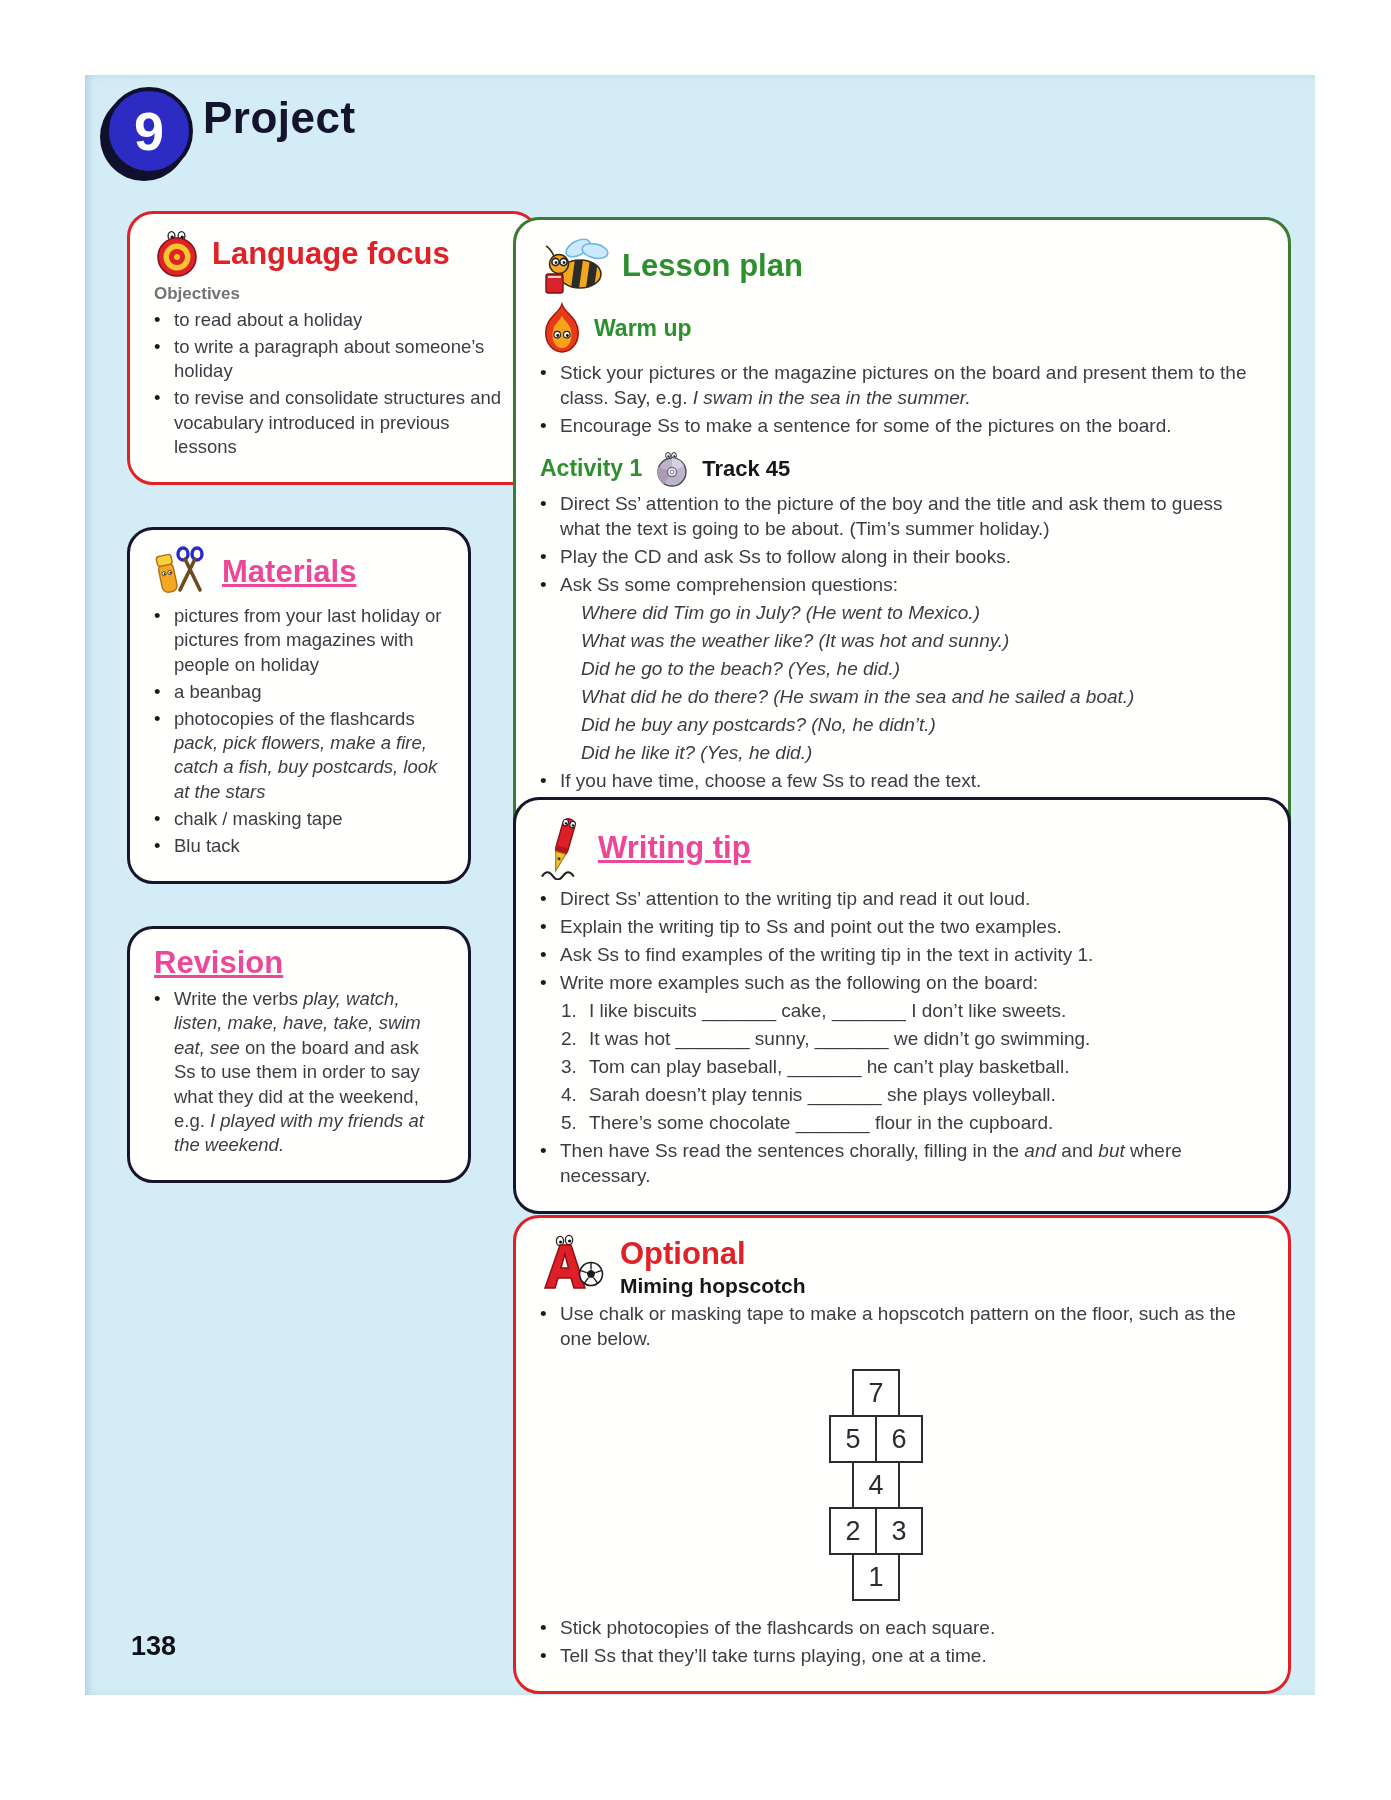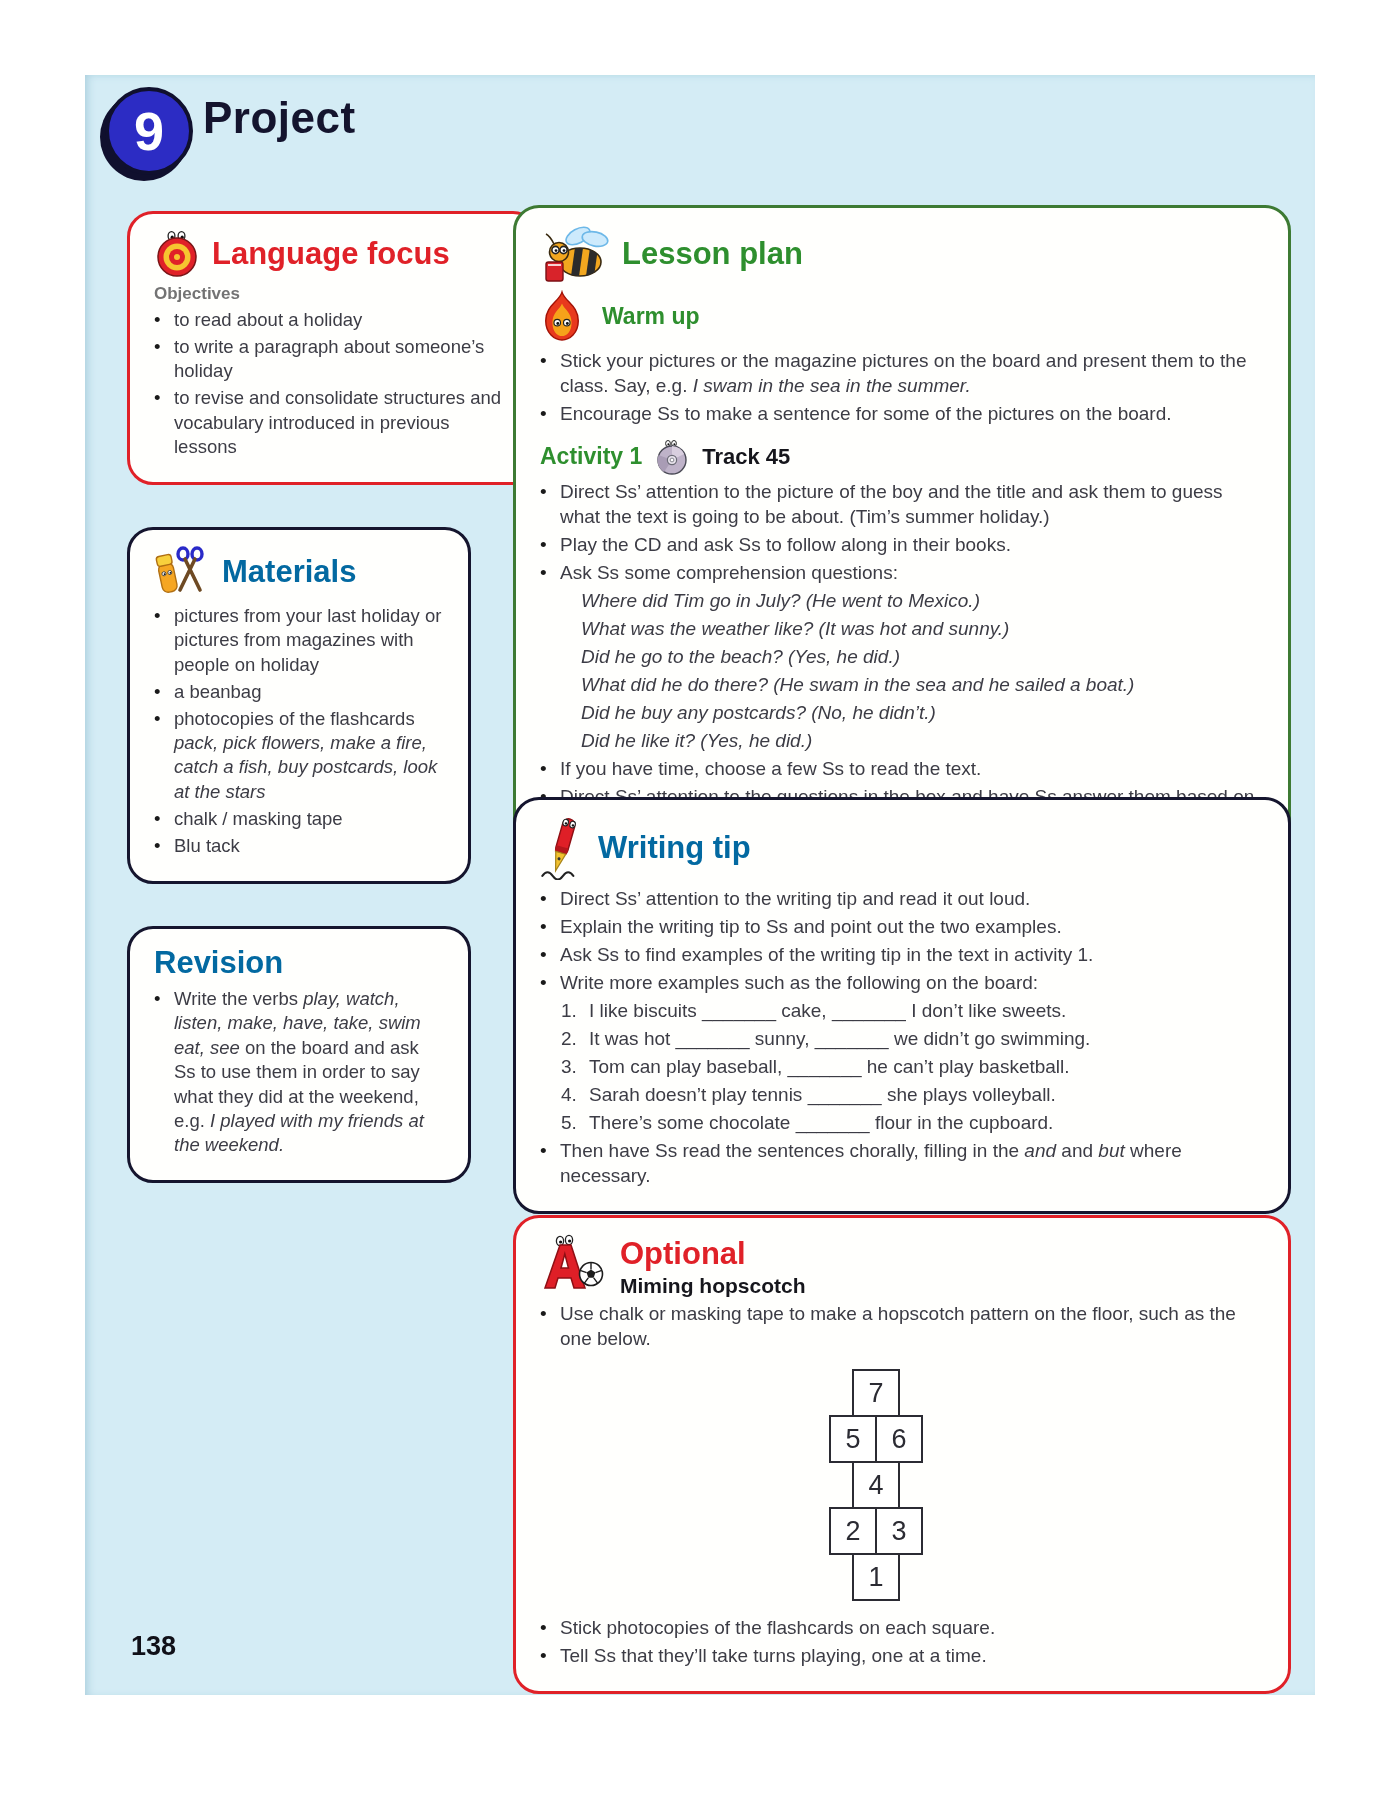--- a/index.html
+++ b/index.html
@@ -27,33 +27,33 @@
     position:absolute;left:46px;top:1556px;font-size:27px;font-weight:bold;color:#101018;
   }
   
   .box{
     position:absolute;background:#fffffd;border-radius:26px;
     padding:16px 24px 20px 24px;box-sizing:border-box;
   }
   .box-language-focus{left:42px;top:136px;width:412px;border:3px solid #e02128;}
   .box-materials{left:42px;top:452px;width:344px;border:3px solid #15152e;}
   .box-revision{left:42px;top:851px;width:344px;border:3px solid #15152e;}
-  .box-lesson-plan{left:428px;top:130px;width:778px;border:3px solid #3d7a33;min-height:560px;}
+  .box-lesson-plan{left:428px;top:142px;width:778px;border:3px solid #3d7a33;min-height:560px;}
   .box-writing-tip{left:428px;top:722px;width:778px;border:3px solid #15152e;min-height:395px;}
   .box-optional{left:428px;top:1140px;width:778px;border:3px solid #e02128;min-height:415px;}
   
   .head-row{display:flex;align-items:center;gap:12px;margin-bottom:6px;}
   .h-red{color:#e02128;font-size:31px;font-weight:bold;}
-  .h-navy{color:#0369a1;font-size:31px;font-weight:bold;}
+  .h-navy{color:#ec4899;font-size:31px;font-weight:bold;text-decoration:underline;}
   .h-green{color:#2e8f2e;font-size:31px;font-weight:bold;}
   .sub-red{color:#737373;font-size:17px;font-weight:bold;margin:6px 0 4px 0;}
   .sub-green{color:#2e8f2e;font-size:23px;font-weight:bold;}
   .sub-black{color:#16161c;font-size:21px;font-weight:bold;}
   .activity-row{display:flex;align-items:center;gap:12px;margin:12px 0 4px 0;}
-  .warmup-row{display:flex;align-items:center;gap:18px;margin:4px 0 6px 0;}
+  .warmup-row{display:flex;align-items:center;gap:10px;margin:4px 0 6px 0;}
   .track-label{color:#16161c;font-size:22px;font-weight:bold;}
   .opt-head{display:flex;align-items:flex-start;gap:14px;margin-bottom:0;}
   .opt-titles{display:flex;flex-direction:column;gap:2px;padding-top:2px;}
   
   .lst{font-size:19px;line-height:1.34;}
   .box-language-focus .lst,.box-materials .lst,.box-revision .lst{font-size:18.5px;line-height:1.32;}
   .li{display:flex;align-items:flex-start;margin:2.5px 0;}
   .li .mk{flex:0 0 20px;color:#1a1a1a;}
   .li .mk.num{flex:0 0 28px;color:#3c3c45;}
   .li.ind{margin-left:21px;}

